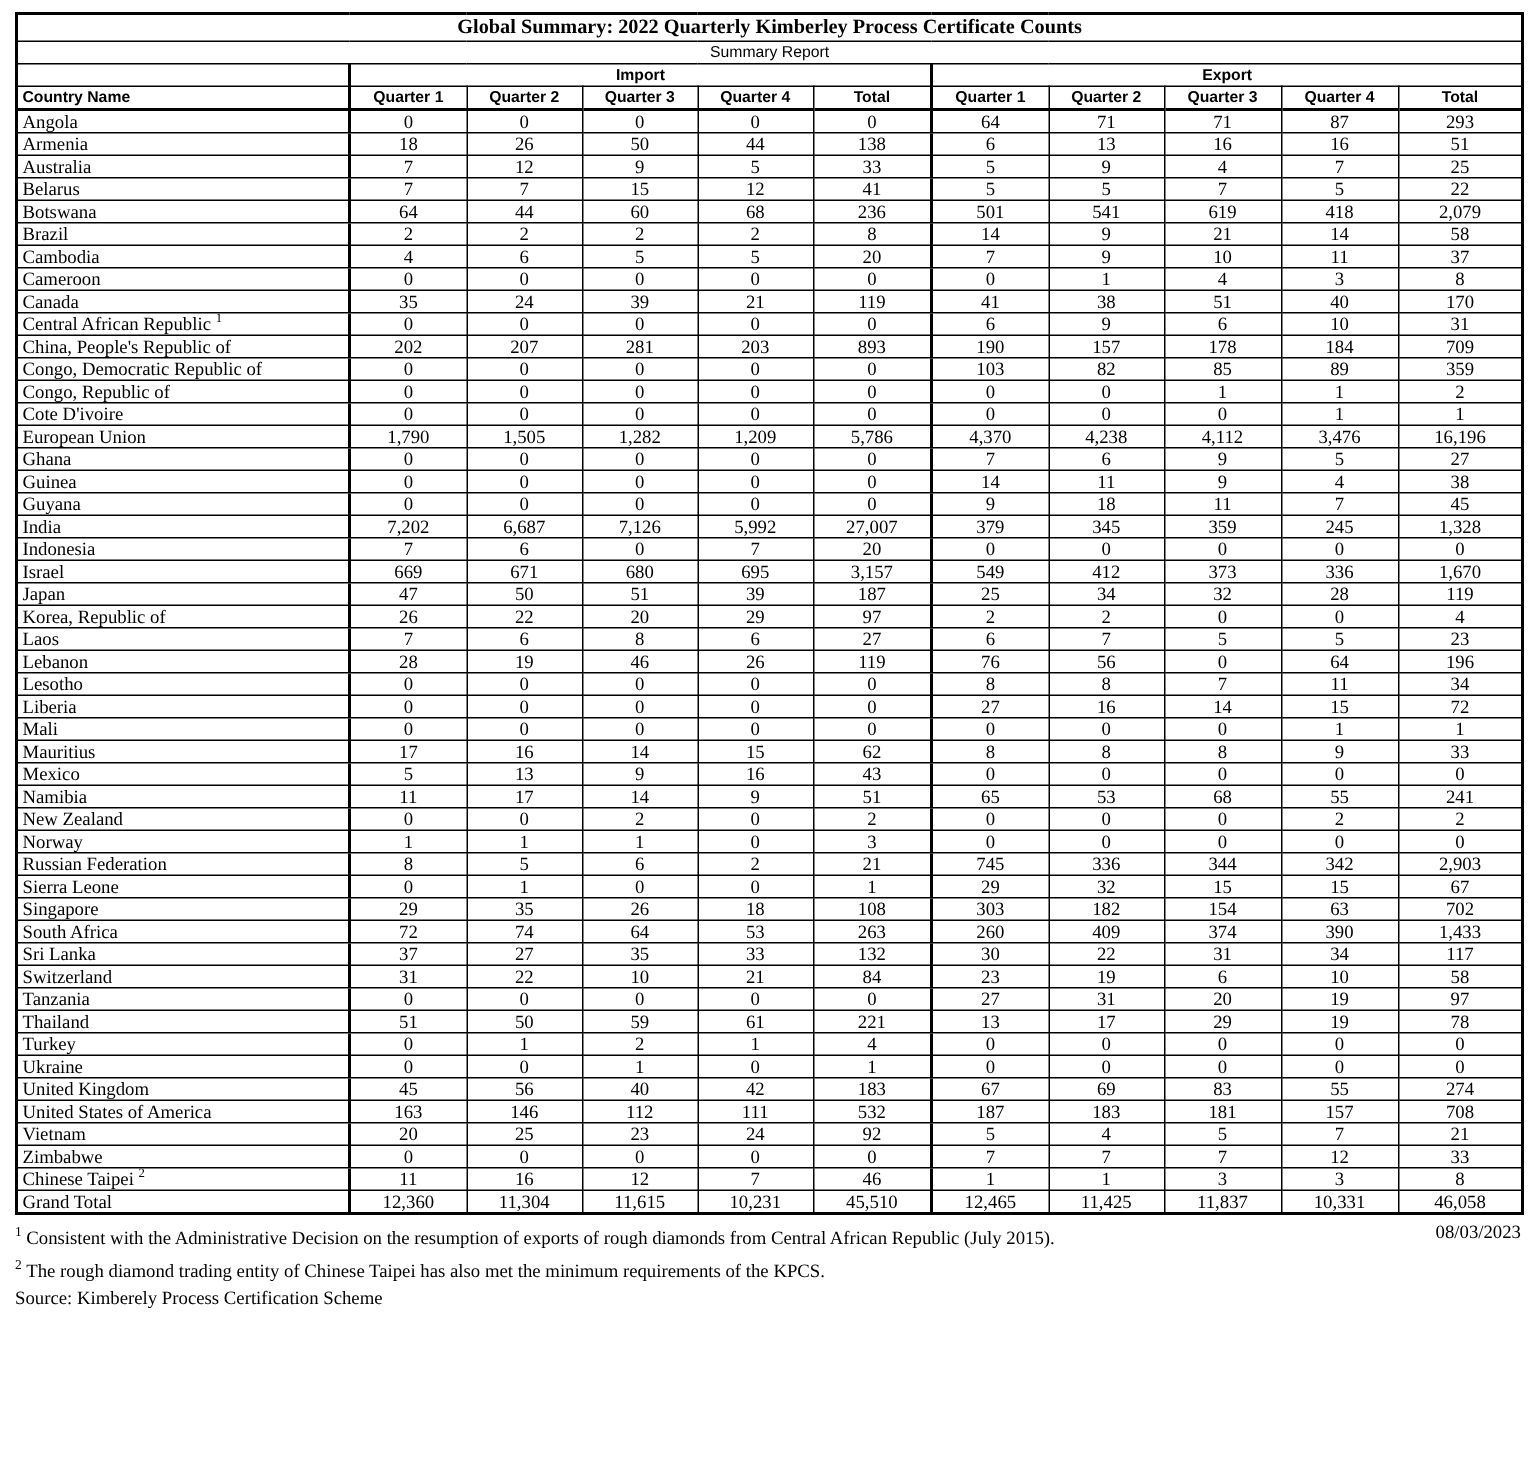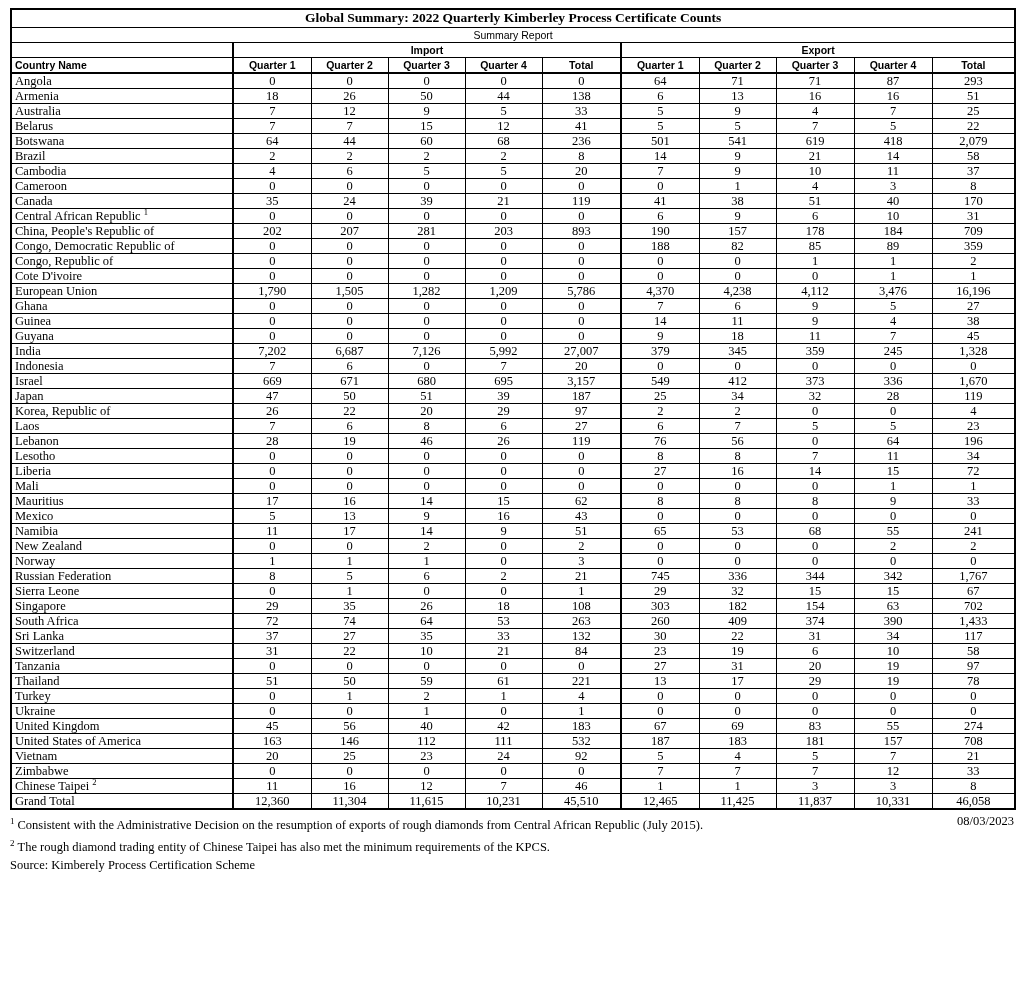--- a/index.html
+++ b/index.html
@@ -253,21 +253,21 @@
           <td>184</td>
           <td>709</td>
         </tr>
         <tr>
           <td>Congo, Democratic Republic of</td>
           <td>0</td>
           <td>0</td>
           <td>0</td>
           <td>0</td>
           <td>0</td>
-          <td>188</td>
+          <td>103</td>
           <td>82</td>
           <td>85</td>
           <td>89</td>
           <td>359</td>
         </tr>
         <tr>
           <td>Congo, Republic of</td>
           <td>0</td>
           <td>0</td>
           <td>0</td>
@@ -543,21 +543,21 @@
           <td>Russian Federation</td>
           <td>8</td>
           <td>5</td>
           <td>6</td>
           <td>2</td>
           <td>21</td>
           <td>745</td>
           <td>336</td>
           <td>344</td>
           <td>342</td>
-          <td>1,767</td>
+          <td>2,903</td>
         </tr>
         <tr>
           <td>Sierra Leone</td>
           <td>0</td>
           <td>1</td>
           <td>0</td>
           <td>0</td>
           <td>1</td>
           <td>29</td>
           <td>32</td>

